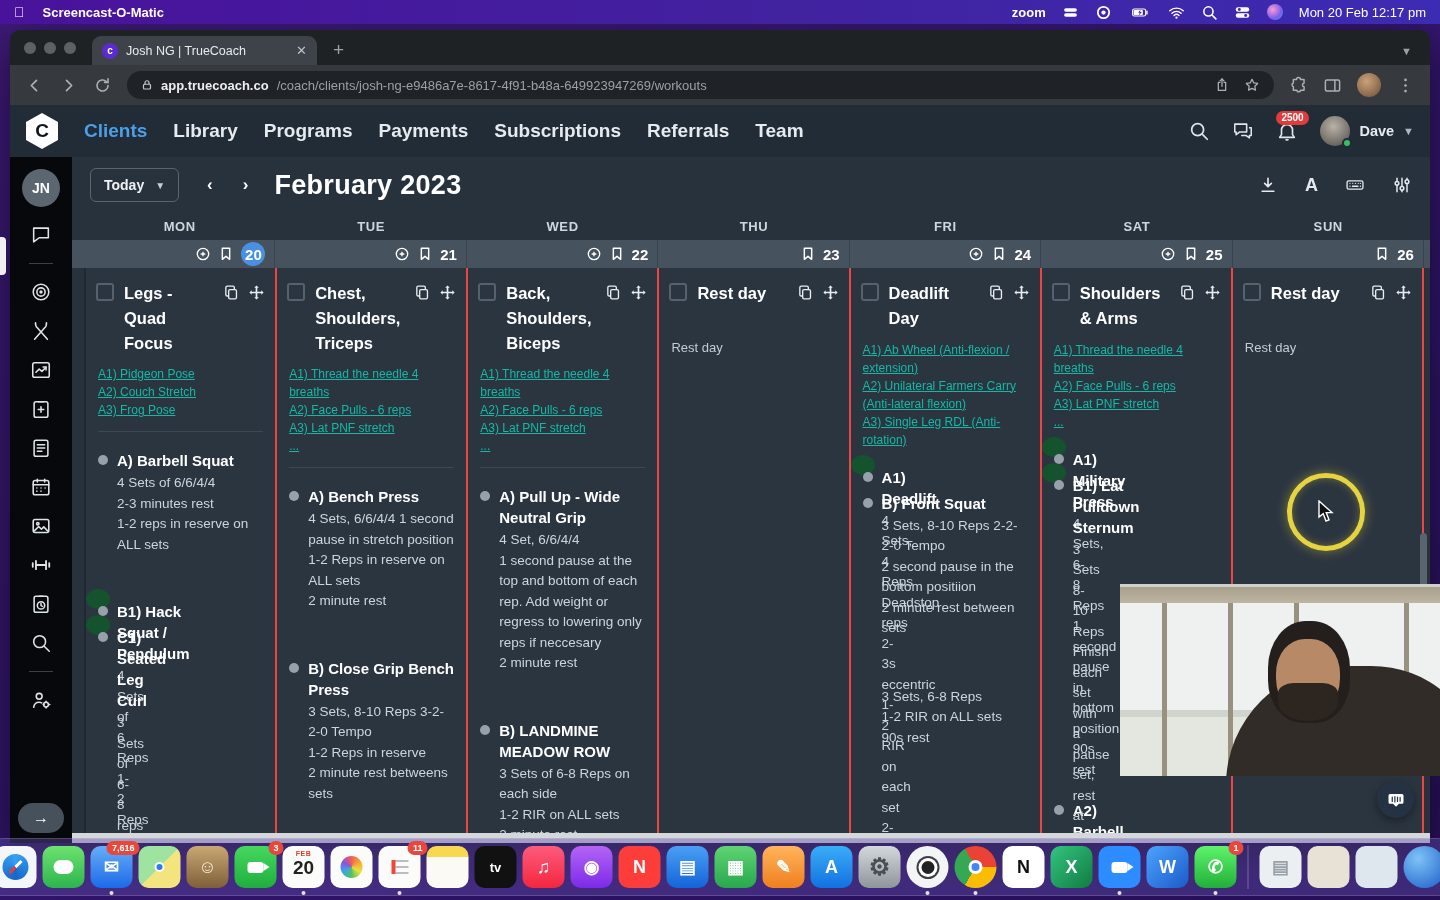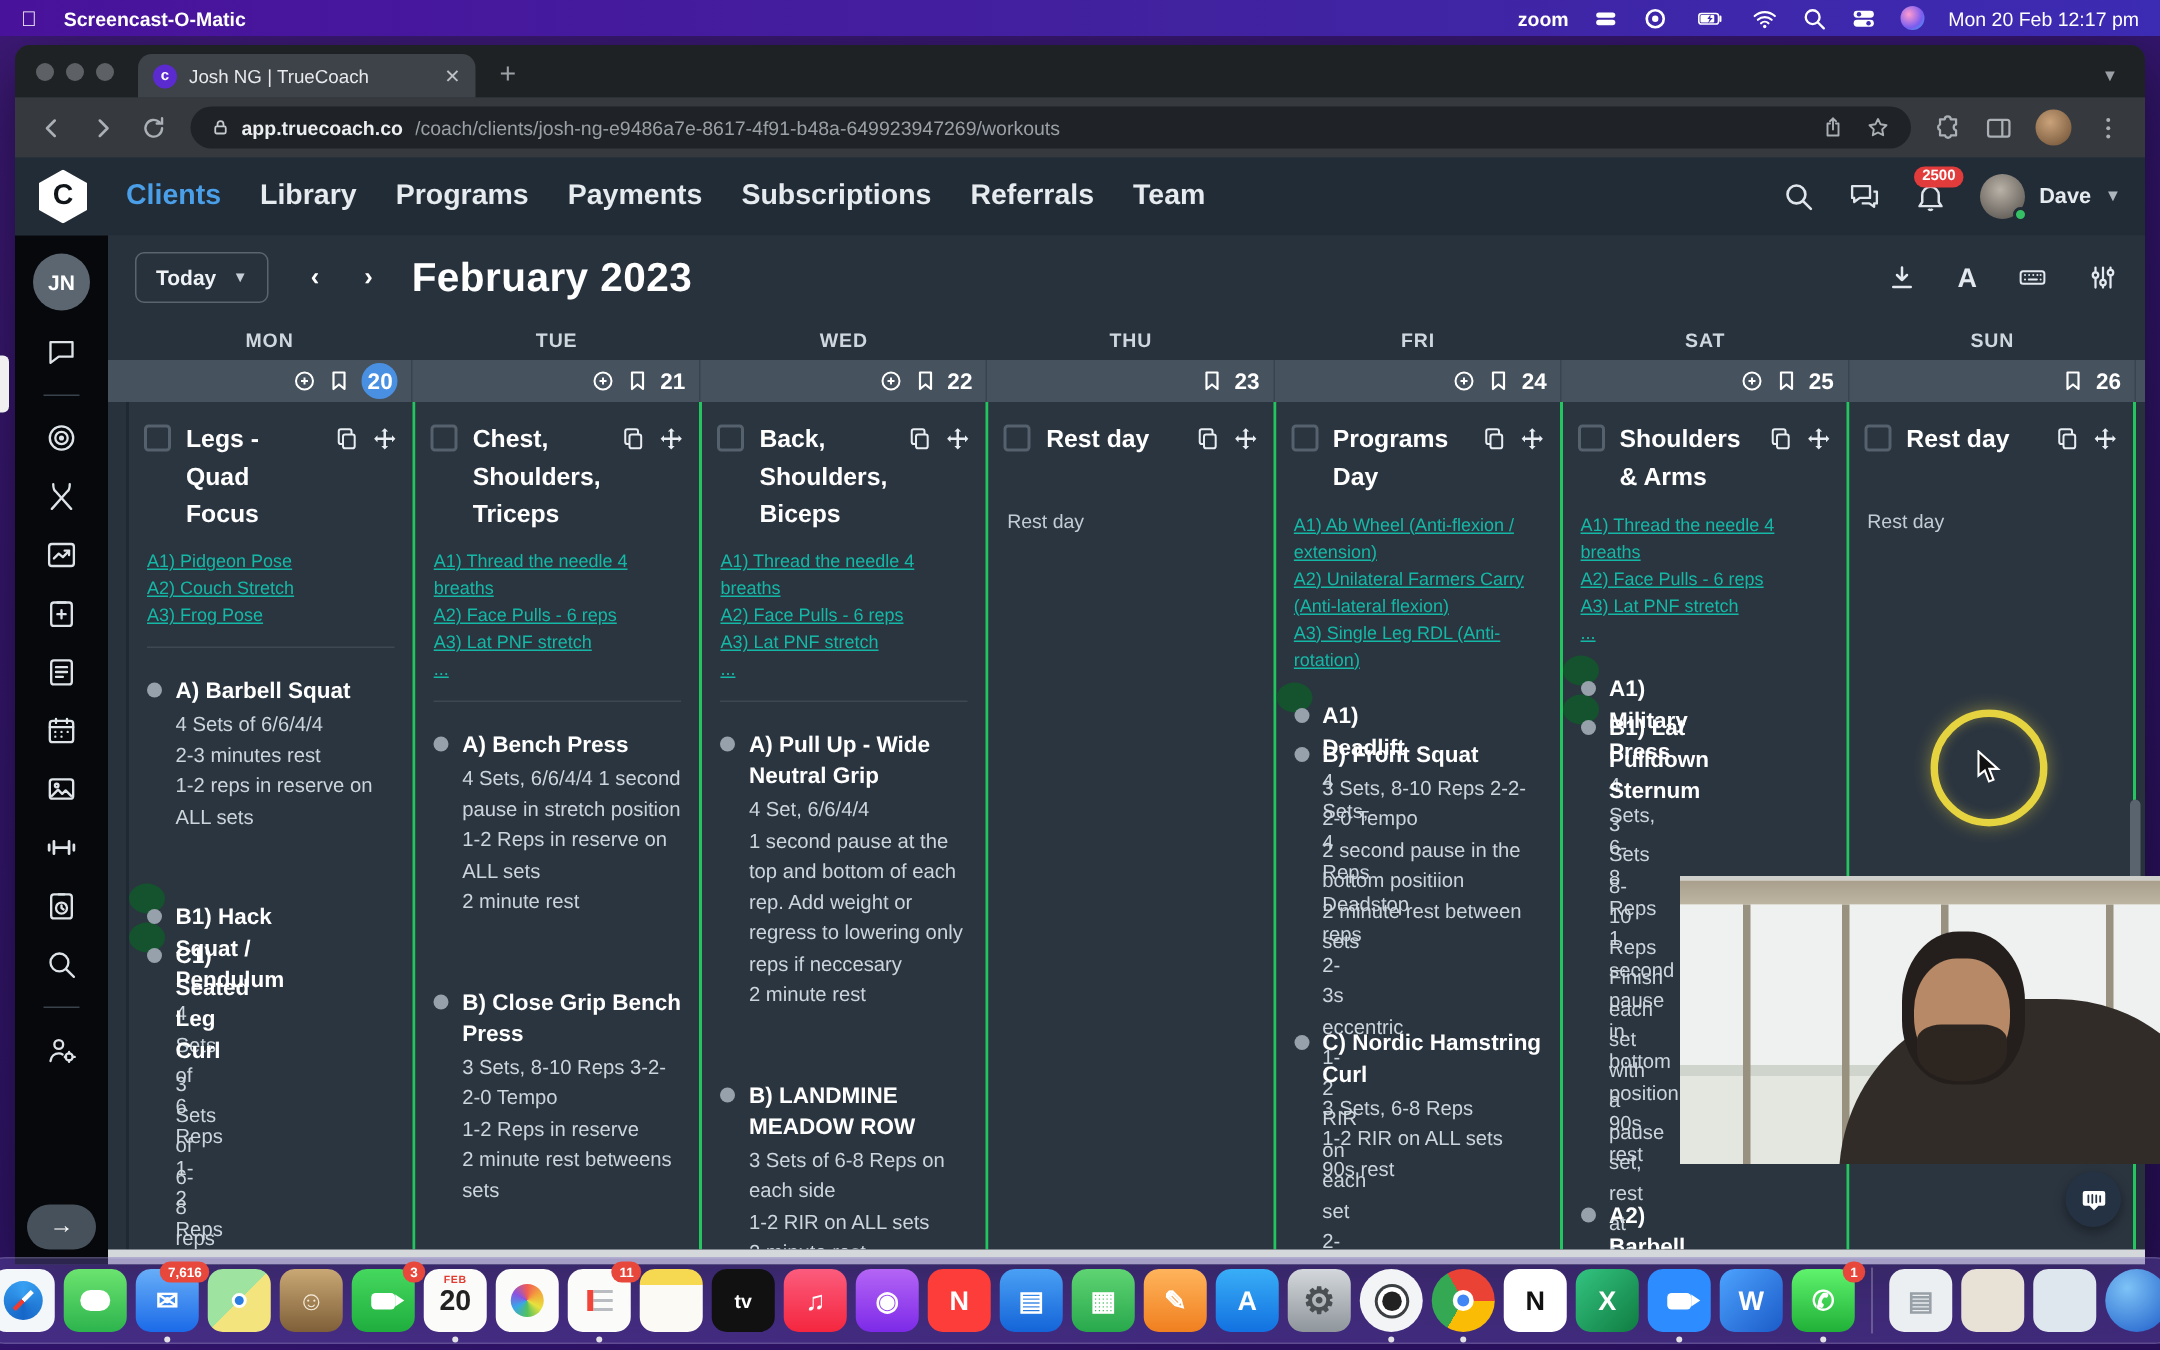--- a/index.html
+++ b/index.html
@@ -101,21 +101,21 @@
   .day-name { flex:1; text-align:center; color:#cfd7de; font-size:13px; font-weight:bold; letter-spacing:.6px; }
   .date-row { display:flex; height:28px; background:#46525d; }
   .date-cell { flex:1; display:flex; align-items:center; justify-content:flex-end; gap:7px;
     padding-right:9px; color:#fff; font-weight:bold; font-size:15px; border-right:1px solid #39444e; }
   .date-cell .dc-ic { width:16px; height:16px; color:#fff; }
   .dc-ic svg { width:100%; height:100%; }
   .date-num.today { background:#4a90e2; border-radius:50%; width:24px; height:24px; display:flex;
     align-items:center; justify-content:center; }
 
   .columns { flex:1; display:flex; overflow:hidden; }
-  .col { flex:1; background:#2b3540; border-right:2px solid #22c55e; overflow:hidden;
+  .col { flex:1; background:#2b3540; border-right:2px solid #ef4444; overflow:hidden;
     font-size:13px; color:#c6cfd7; }
   .col:first-child { border-left:2px solid #1f2933; }
   .card-head { display:flex; align-items:flex-start; gap:10px; padding:13px 10px 6px 10px; }
   .checkbox { width:18px; height:18px; border:2px solid #55616c; border-radius:3px; flex-shrink:0; margin-top:2px; }
   .card-title { font-size:16.5px; font-weight:bold; color:#fff; line-height:1.5; flex:1; }
   .card-icons { display:flex; gap:8px; color:#e8edf1; margin-top:3px; }
   .cicon { width:17px; height:17px; }
   .cicon svg { width:100%; height:100%; }
   .warmup { padding:4px 12px 0; line-height:1.5; color:#14b8a6; font-size:12px;text-decoration:underline; }
   .divider { border-top:1px solid #3e4852; margin:12px 12px 4px; }
@@ -677,21 +677,21 @@
                 <span class="cicon"><svg viewBox="0 0 24 24" fill="currentColor">
                     <path d="M12 2 15.2 5.2H13.2V10.8H18.8V8.8L22 12 18.8 15.2V13.2H13.2V18.8H15.2L12 22 8.8 18.8H10.8V13.2H5.2V15.2L2 12 5.2 8.8V10.8H10.8V5.2H8.8Z"></path>
                   </svg></span>
               </div>
             </div>
             <div class="rest-body">Rest day</div>
           </div>
           <div class="col">
             <div class="card-head">
               <div class="checkbox"></div>
-              <div class="card-title">Programs Day</div>
+              <div class="card-title">Deadlift Day</div>
               <div class="card-icons">
                 <span class="cicon"><svg viewBox="0 0 24 24" fill="none" stroke="currentColor" stroke-width="1.9" stroke-linejoin="round">
                     <rect x="8" y="8" width="11" height="13" rx="2"></rect>
                     <path d="M16 8V5a2 2 0 0 0-2-2H6a2 2 0 0 0-2 2v10a2 2 0 0 0 2 2h2"></path>
                   </svg></span>
                 <span class="cicon"><svg viewBox="0 0 24 24" fill="currentColor">
                     <path d="M12 2 15.2 5.2H13.2V10.8H18.8V8.8L22 12 18.8 15.2V13.2H13.2V18.8H15.2L12 22 8.8 18.8H10.8V13.2H5.2V15.2L2 12 5.2 8.8V10.8H10.8V5.2H8.8Z"></path>
                   </svg></span>
               </div>
             </div>
@@ -724,24 +724,20 @@
                 </div>
                 <div class="ex-lines">
                   <div class="ex-line">3 Sets, 8-10 Reps 2-2-2-0 Tempo</div>
                   <div class="ex-line">2 second pause in the bottom positiion</div>
                   <div class="ex-line">2 minute rest between sets</div>
                 </div>
               </div>
             </div>
             <div class="block">
               <div class="exercise">
-                <div class="ex-name">
-                  <span class="bullet"></span>
-                  <span>C) Nordic Hamstring Curl</span>
-                </div>
                 <div class="ex-lines">
                   <div class="ex-line">3 Sets, 6-8 Reps</div>
                   <div class="ex-line">1-2 RIR on ALL sets</div>
                   <div class="ex-line">90s rest</div>
                 </div>
               </div>
             </div>
           </div>
           <div class="col">
             <div class="card-head">

